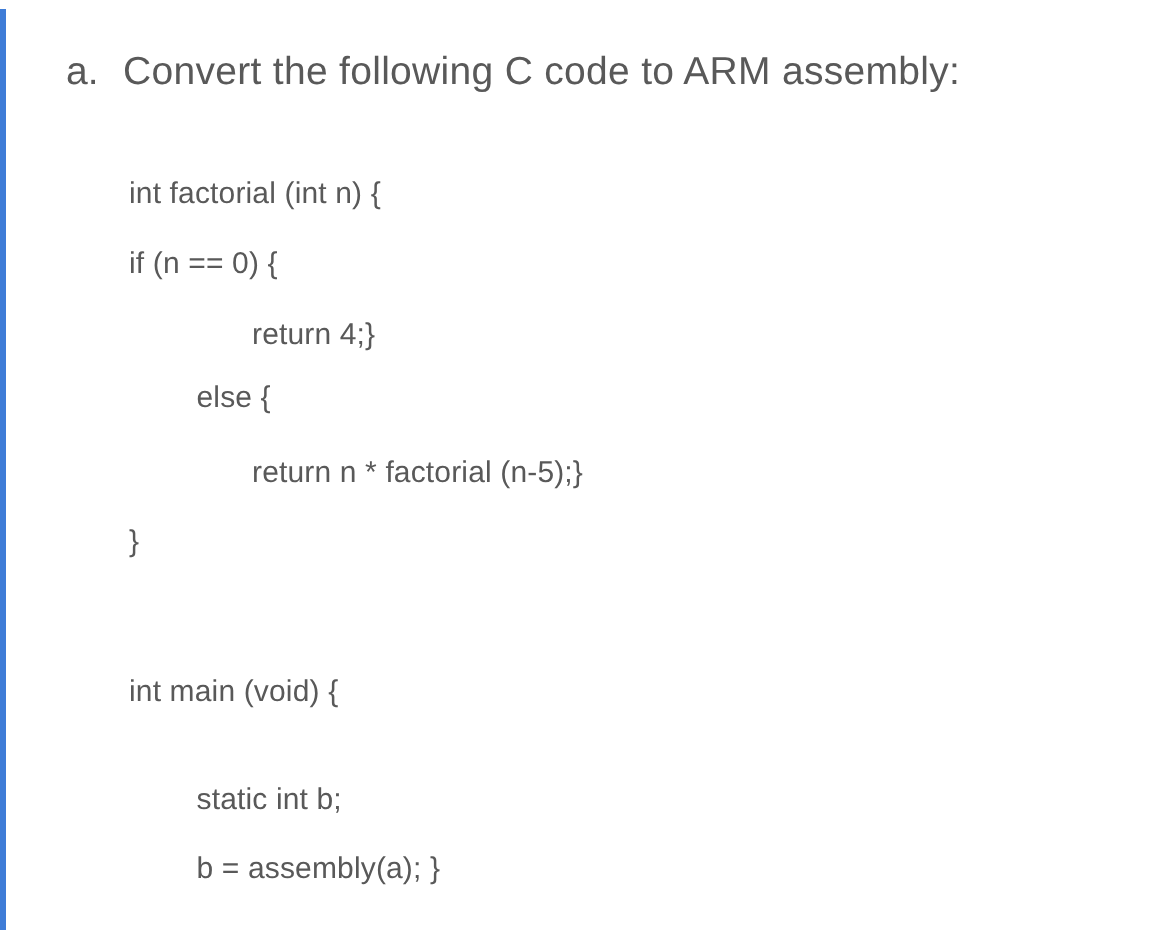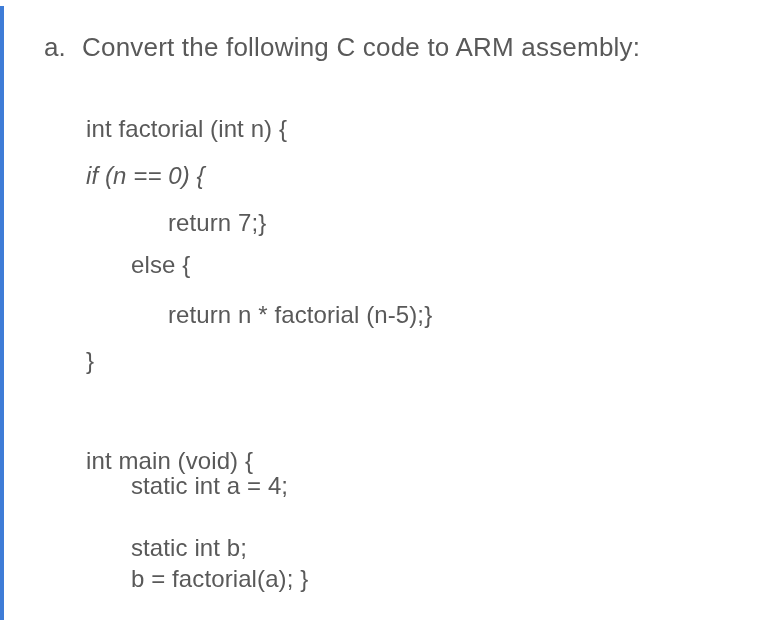--- a/index.html
+++ b/index.html
@@ -36,21 +36,21 @@
   }
   .q-marker {
     width: 38px;
     flex: 0 0 38px;
   }
   .q-title {
     letter-spacing: 0.2px;
   }
   .code-line {
     position: absolute;
-    font-size: 24px;
+    font-size: 20px;
     line-height: 34px;
     white-space: pre;
     color: #595959;
     letter-spacing: 0.1px;
   }
   .ind-0 { left: 86px; }
   .ind-1 { left: 131px; }
   .ind-2 { left: 168px; }
 </style>
 </head>
@@ -59,24 +59,23 @@
 <div class="page">
 
   <div class="left-line"></div>
 
   <div class="q-header">
     <span class="q-marker">a.</span>
     <span class="q-title">Convert the following C code to ARM assembly:</span>
   </div>
 
   <div class="code-line ind-0" style="top:112px;">int factorial (int n) {</div>
-  <div class="code-line ind-0" style="top:159px;font-style:italic;">if (n == 0) {</div>
-  <div class="code-line ind-2" style="top:206px;">return 7;}</div>
+  <div class="code-line ind-0" style="top:159px;">if (n == 0) {</div>
+  <div class="code-line ind-2" style="top:206px;">return 4;}</div>
   <div class="code-line ind-1" style="top:248px;">else {</div>
   <div class="code-line ind-2" style="top:298px;">return n * factorial (n-5);}</div>
   <div class="code-line ind-0" style="top:344px;">}</div>
 
   <div class="code-line ind-0" style="top:444px;">int main (void) {</div>
-  <div class="code-line ind-1" style="top:469px;">static int a = 4;</div>
-  <div class="code-line ind-1" style="top:516px;margin-top:15px;">static int b;</div>
-  <div class="code-line ind-1" style="top:562px;">b = factorial(a); }</div>
+  <div class="code-line ind-1" style="top:516px;">static int b;</div>
+  <div class="code-line ind-1" style="top:562px;">b = assembly(a); }</div>
 
 </div>
 
 </body></html>

